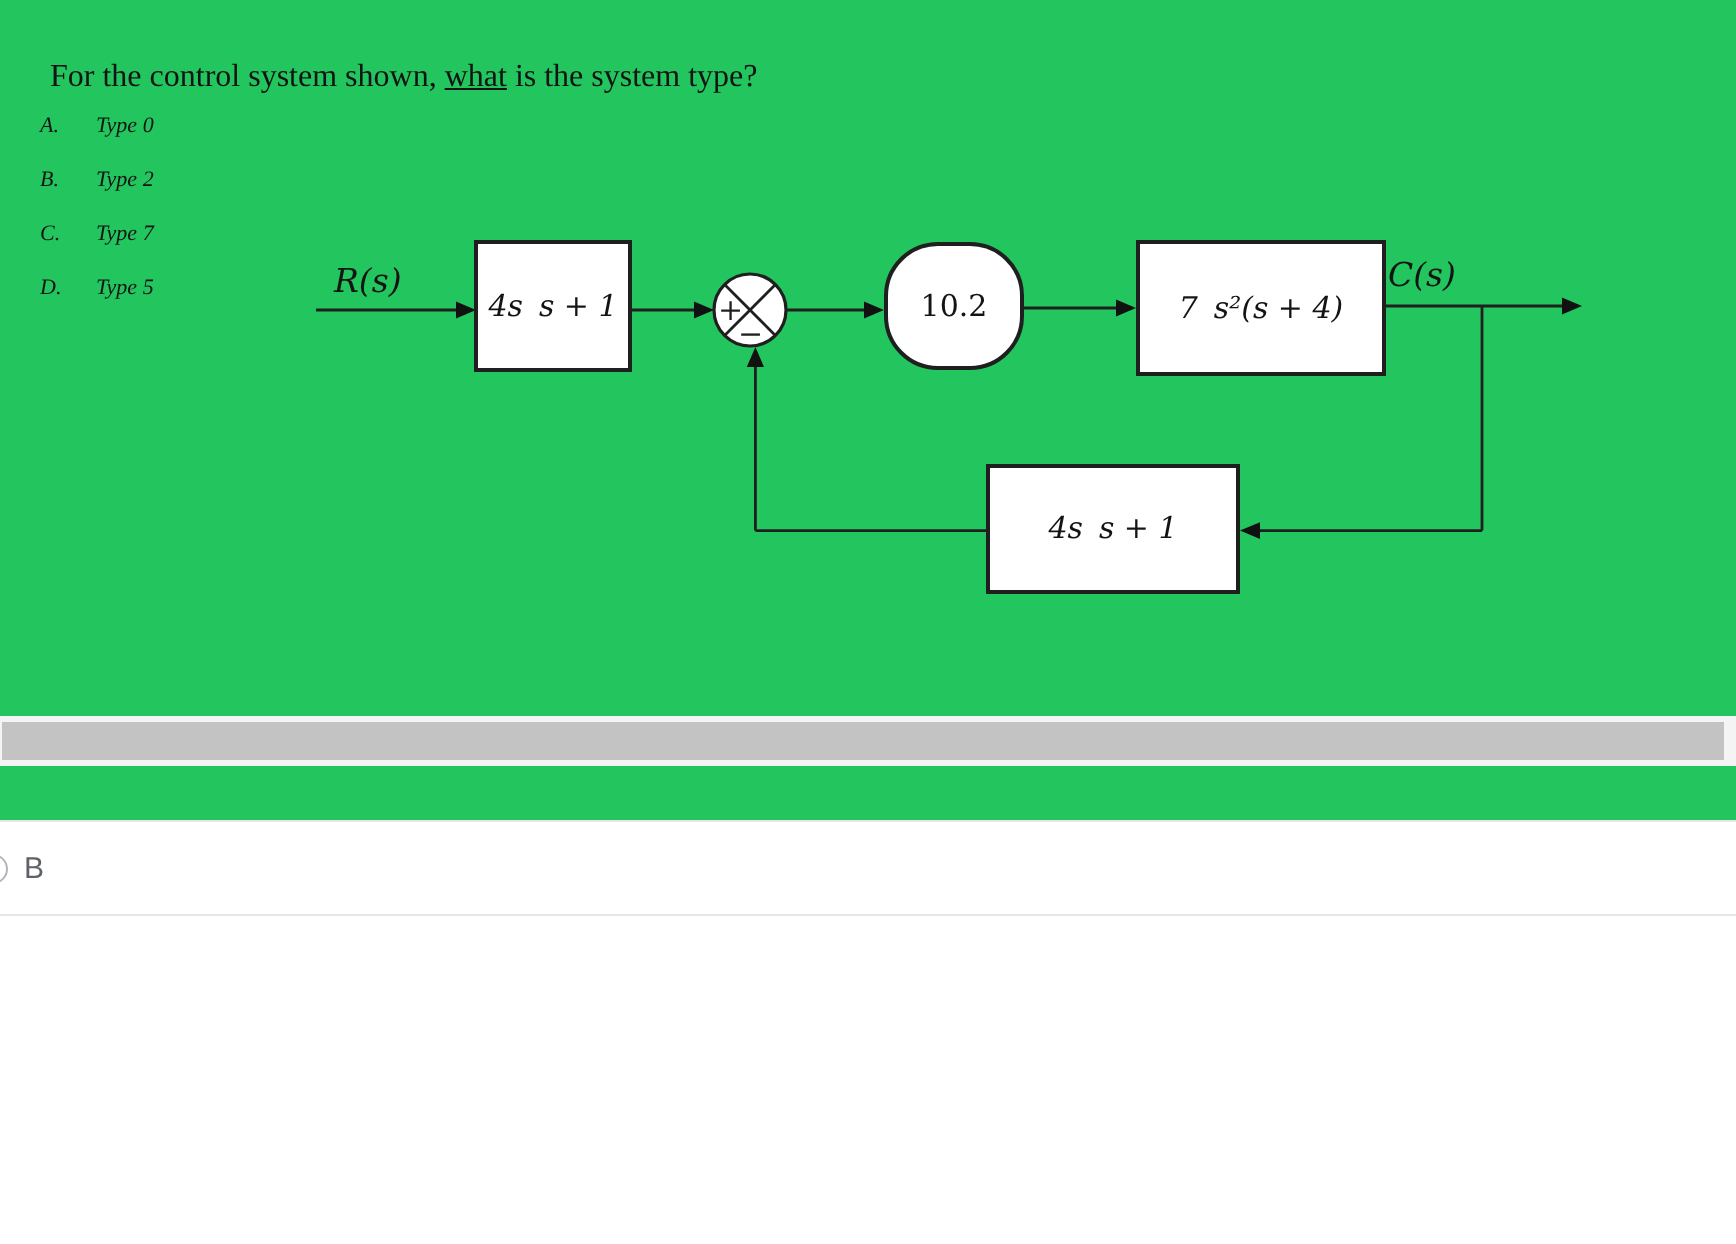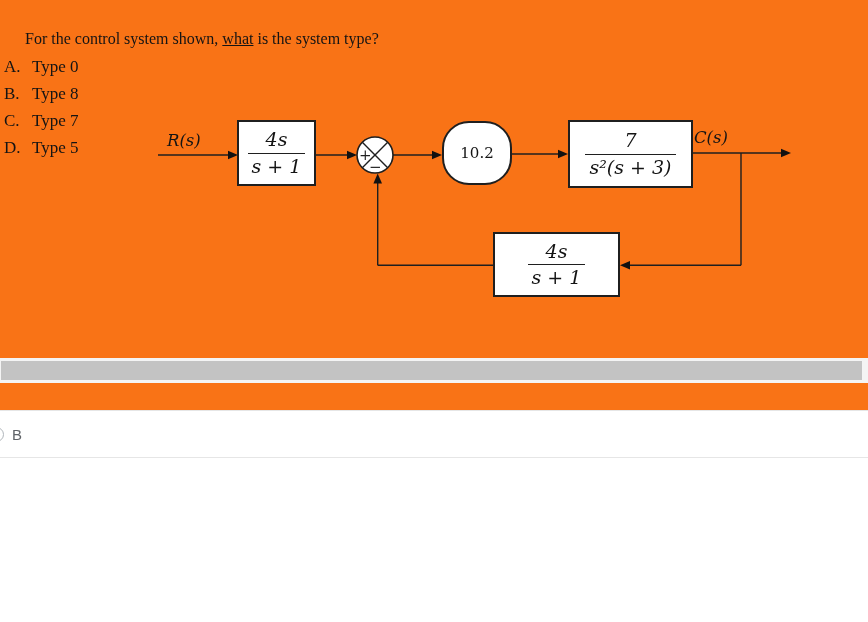--- a/index.html
+++ b/index.html
@@ -1,41 +1,41 @@
 <!DOCTYPE html>
 <html><head>
 <meta charset="utf-8">
 <style>
   html,body { margin:0; padding:0; background:#fff; }
   .page {
     position:relative; width:868px; height:464px; overflow:hidden;
-    background:#f97316; font-family:"Liberation Serif", serif;
+    background:#22c55e; font-family:"Liberation Serif", serif;
   }
 
   
   .q-title { position:absolute; left:25px; top:30px; font-size:16px; color:#141414; white-space:nowrap; }
   .q-title .ul { text-decoration:underline; }
-  .choice { position:absolute; left:4px; font-size:17px; color:#141414; white-space:nowrap; }
+  .choice { position:absolute; left:20px; font-size:11px; color:#141414; white-space:nowrap;font-style:italic; }
   .choice .letter { display:inline-block; width:28px; }
   .choice-0 { top:57px; } .choice-1 { top:84px; } .choice-2 { top:111px; } .choice-3 { top:138px; }
 
   
   .diagram { position:absolute; left:0; top:0; width:868px; height:360px; }
   .diagram svg { position:absolute; left:0; top:0; pointer-events:none; }
   .block {
     position:absolute; box-sizing:border-box; border:2px solid #1f1f1f; background:#fff;
     display:flex; align-items:center; justify-content:center;
   }
   .blk-prefilter { left:237px; top:120px; width:79px;  height:66px; }
   .blk-gain      { left:442px; top:121px; width:70px;  height:64px;border-radius:27px; }
   .blk-plant     { left:568px; top:120px; width:125px; height:68px; }
   .blk-feedback  { left:493px; top:232px; width:127px; height:65px; }
   .frac {
-    display:inline-flex; flex-direction:column; align-items:center;
-    font-family:"DejaVu Serif", serif; font-style:italic; font-size:19px;
+    display:inline-flex; align-items:center;
+    font-family:"DejaVu Serif", serif; font-style:italic; font-size:15px;
     color:#141414; line-height:1.12;
   }
   .frac .num, .frac .den { padding:0 4px; white-space:nowrap; }
   .frac .bar { width:100%; height:0; border-top:1.4px solid #1f1f1f; margin:2px 0; }
   .gain-text { font-family:"DejaVu Serif", serif; font-size:15px; color:#141414; }
   .mlabel { position:absolute; font-family:"DejaVu Serif", serif; font-style:italic; font-size:16.5px; color:#141414; white-space:nowrap; }
   .lbl-input  { left:167px; top:131px; }
   .lbl-output { left:694px; top:128px; }
   .sum-sign { position:absolute; font-family:"DejaVu Serif", serif; font-size:15px; color:#1f1f1f; line-height:14px; }
   .sign-plus  { left:359px; top:148px; }
@@ -66,21 +66,21 @@
 <div class="page">
 
   <div class="q-title">
     <span>For the control system shown, </span><span class="ul">what</span><span> is the system type?</span>
   </div>
 
   <div class="choice choice-0">
     <span class="letter">A.</span><span>Type 0</span>
   </div>
   <div class="choice choice-1">
-    <span class="letter">B.</span><span>Type 8</span>
+    <span class="letter">B.</span><span>Type 2</span>
   </div>
   <div class="choice choice-2">
     <span class="letter">C.</span><span>Type 7</span>
   </div>
   <div class="choice choice-3">
     <span class="letter">D.</span><span>Type 5</span>
   </div>
 
   <div class="diagram">
     <svg width="868" height="360" viewBox="0 0 868 360">
@@ -137,21 +137,21 @@
     </div>
 
     <div class="block blk-gain">
       <span class="gain-text">10.2</span>
     </div>
 
     <div class="block blk-plant">
       <span class="frac">
         <span class="num">7</span>
         <span class="bar"></span>
-        <span class="den">s²(s + 3)</span>
+        <span class="den">s²(s + 4)</span>
       </span>
     </div>
 
     <div class="block blk-feedback">
       <span class="frac">
         <span class="num">4s</span>
         <span class="bar"></span>
         <span class="den">s + 1</span>
       </span>
     </div>

